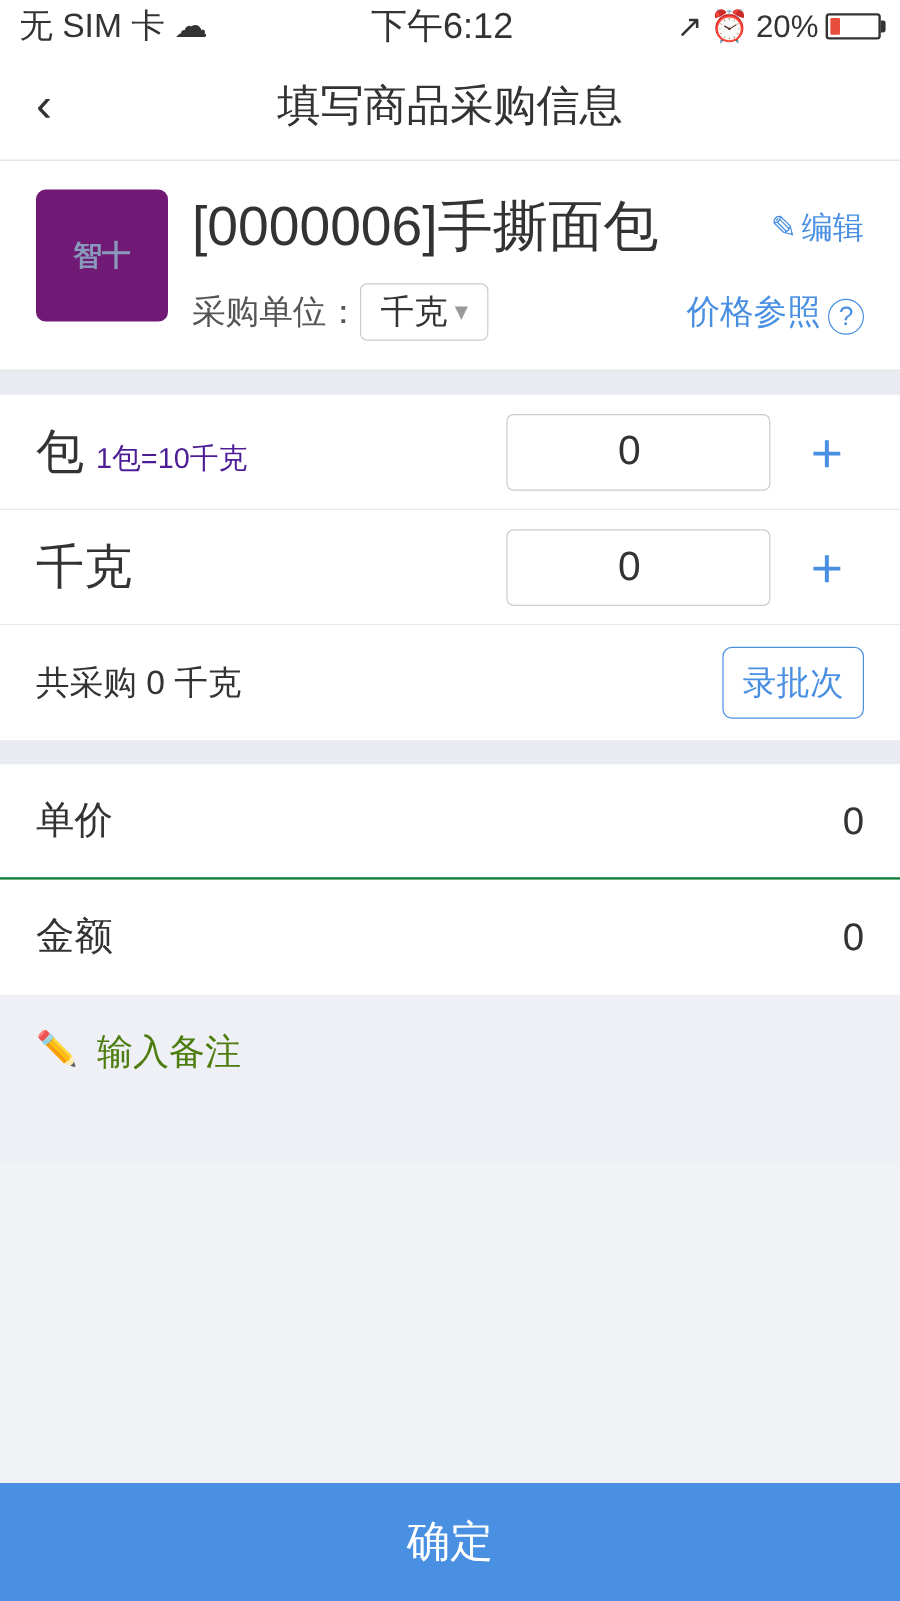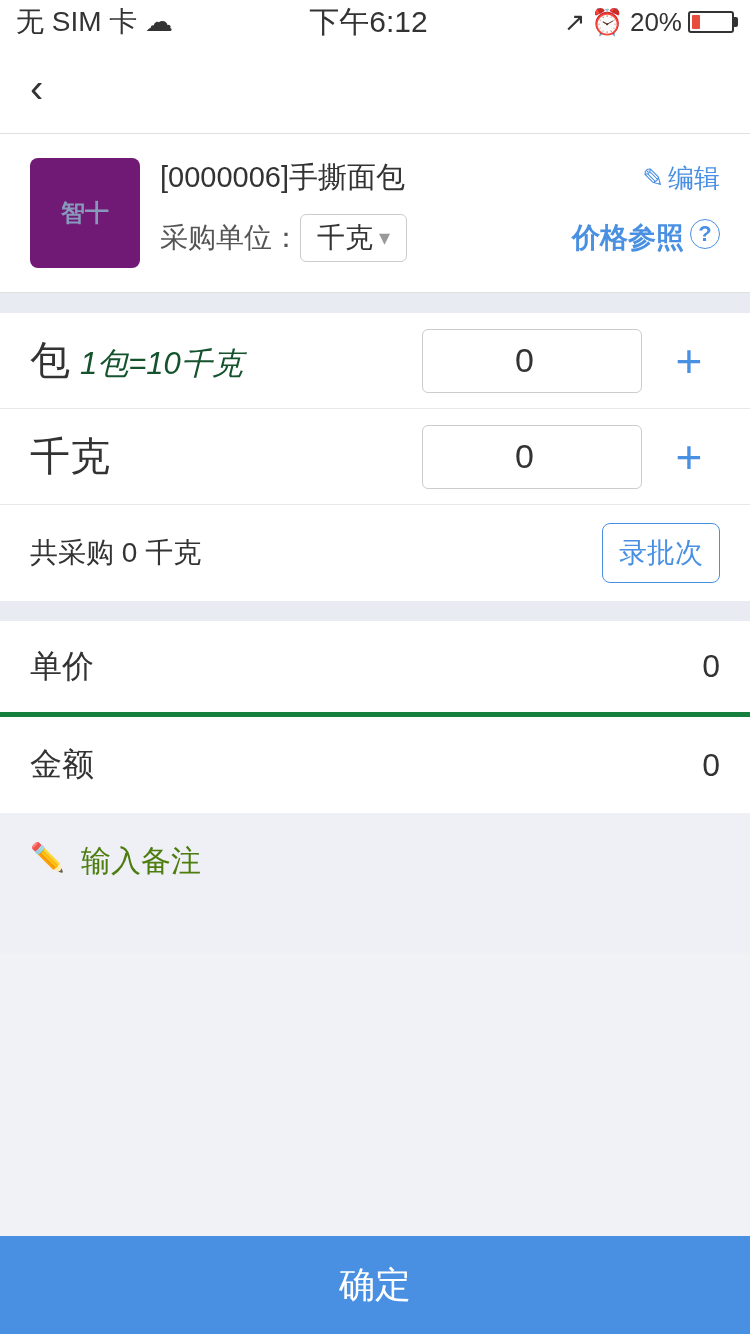--- a/index.html
+++ b/index.html
@@ -93,21 +93,21 @@
       color: #8899bb;
       font-size: 24px;
       font-weight: bold;
     }
     .product-info { flex: 1; }
     .product-name-row {
       display: flex;
       justify-content: space-between;
       align-items: center;
     }
-    .product-name { font-size: 29px; color: #333; font-weight: 500; }
+    .product-name { font-size: 46px; color: #333; font-weight: 500; }
     .edit-btn {
       font-size: 26px;
       color: #4a90e2;
       display: flex; align-items: center; gap: 4px;
       cursor: pointer;
     }
     .product-unit-row {
       margin-top: 16px;
       display: flex;
       align-items: center;
@@ -120,23 +120,22 @@
       padding: 4px 16px;
       font-size: 28px;
       color: #333;
       display: flex; align-items: center; gap: 6px;
       cursor: pointer;
       background: #fff;
     }
     .price-ref {
       font-size: 28px;
       color: #4a90e2;
-      display: flex; align-items: flex-start; gap: 6px;
-      cursor: pointer;
-      font-weight: bold;
+      display: flex; align-items: flex-end; gap: 6px;
+      cursor: pointer;
     }
 
     
     .section-divider {
       height: 20px;
       background: #e8ecf2;
     }
 
     
     .input-section {
@@ -149,21 +148,21 @@
       min-height: 96px;
       border-bottom: 1px solid #e8e8e8;
     }
     .input-row-label {
       display: flex;
       align-items: baseline;
       gap: 10px;
       min-width: 180px;
     }
     .input-unit-big { font-size: 40px; color: #333; font-weight: 500; }
-    .input-unit-sub { font-size: 31px; color: #14532d; font-style: italic; }
+    .input-unit-sub { font-size: 24px; color: #4c1d95; }
     .input-control {
       flex: 1;
       display: flex;
       align-items: center;
       justify-content: flex-end;
       gap: 16px;
     }
     .qty-input {
       border: 1px solid #ccc;
       border-radius: 6px;
@@ -211,21 +210,21 @@
     
     .price-section {
       background: #fff;
     }
     .price-row {
       display: flex;
       align-items: center;
       justify-content: space-between;
       padding: 0 30px;
       min-height: 96px;
-      border-bottom: 5px solid #15803d;
+      border-bottom: 2px solid #15803d;
     }
     .price-row:last-child { border-bottom: none; }
     .price-label { font-size: 32px; color: #333; }
     .price-value { font-size: 32px; color: #333; }
 
     
     .remark-section {
       background: #eef0f5;
       padding: 28px 30px;
       min-height: 140px;
@@ -277,20 +276,21 @@
     <span>⏰</span>
     <span>20%</span>
     <div class="battery-icon">
       <div class="battery-fill"></div>
     </div>
   </div>
 </div>
 
 <div class="nav-bar">
   <div class="nav-back">‹</div>
+  <div class="nav-title">填写商品采购信息</div>
 </div>
 
 <div class="product-card">
   <div class="product-thumb">
     <span>智十</span>
   </div>
   <div class="product-info">
     <div class="product-name-row">
       <span class="product-name">[0000006]手撕面包</span>
       <span class="edit-btn">

